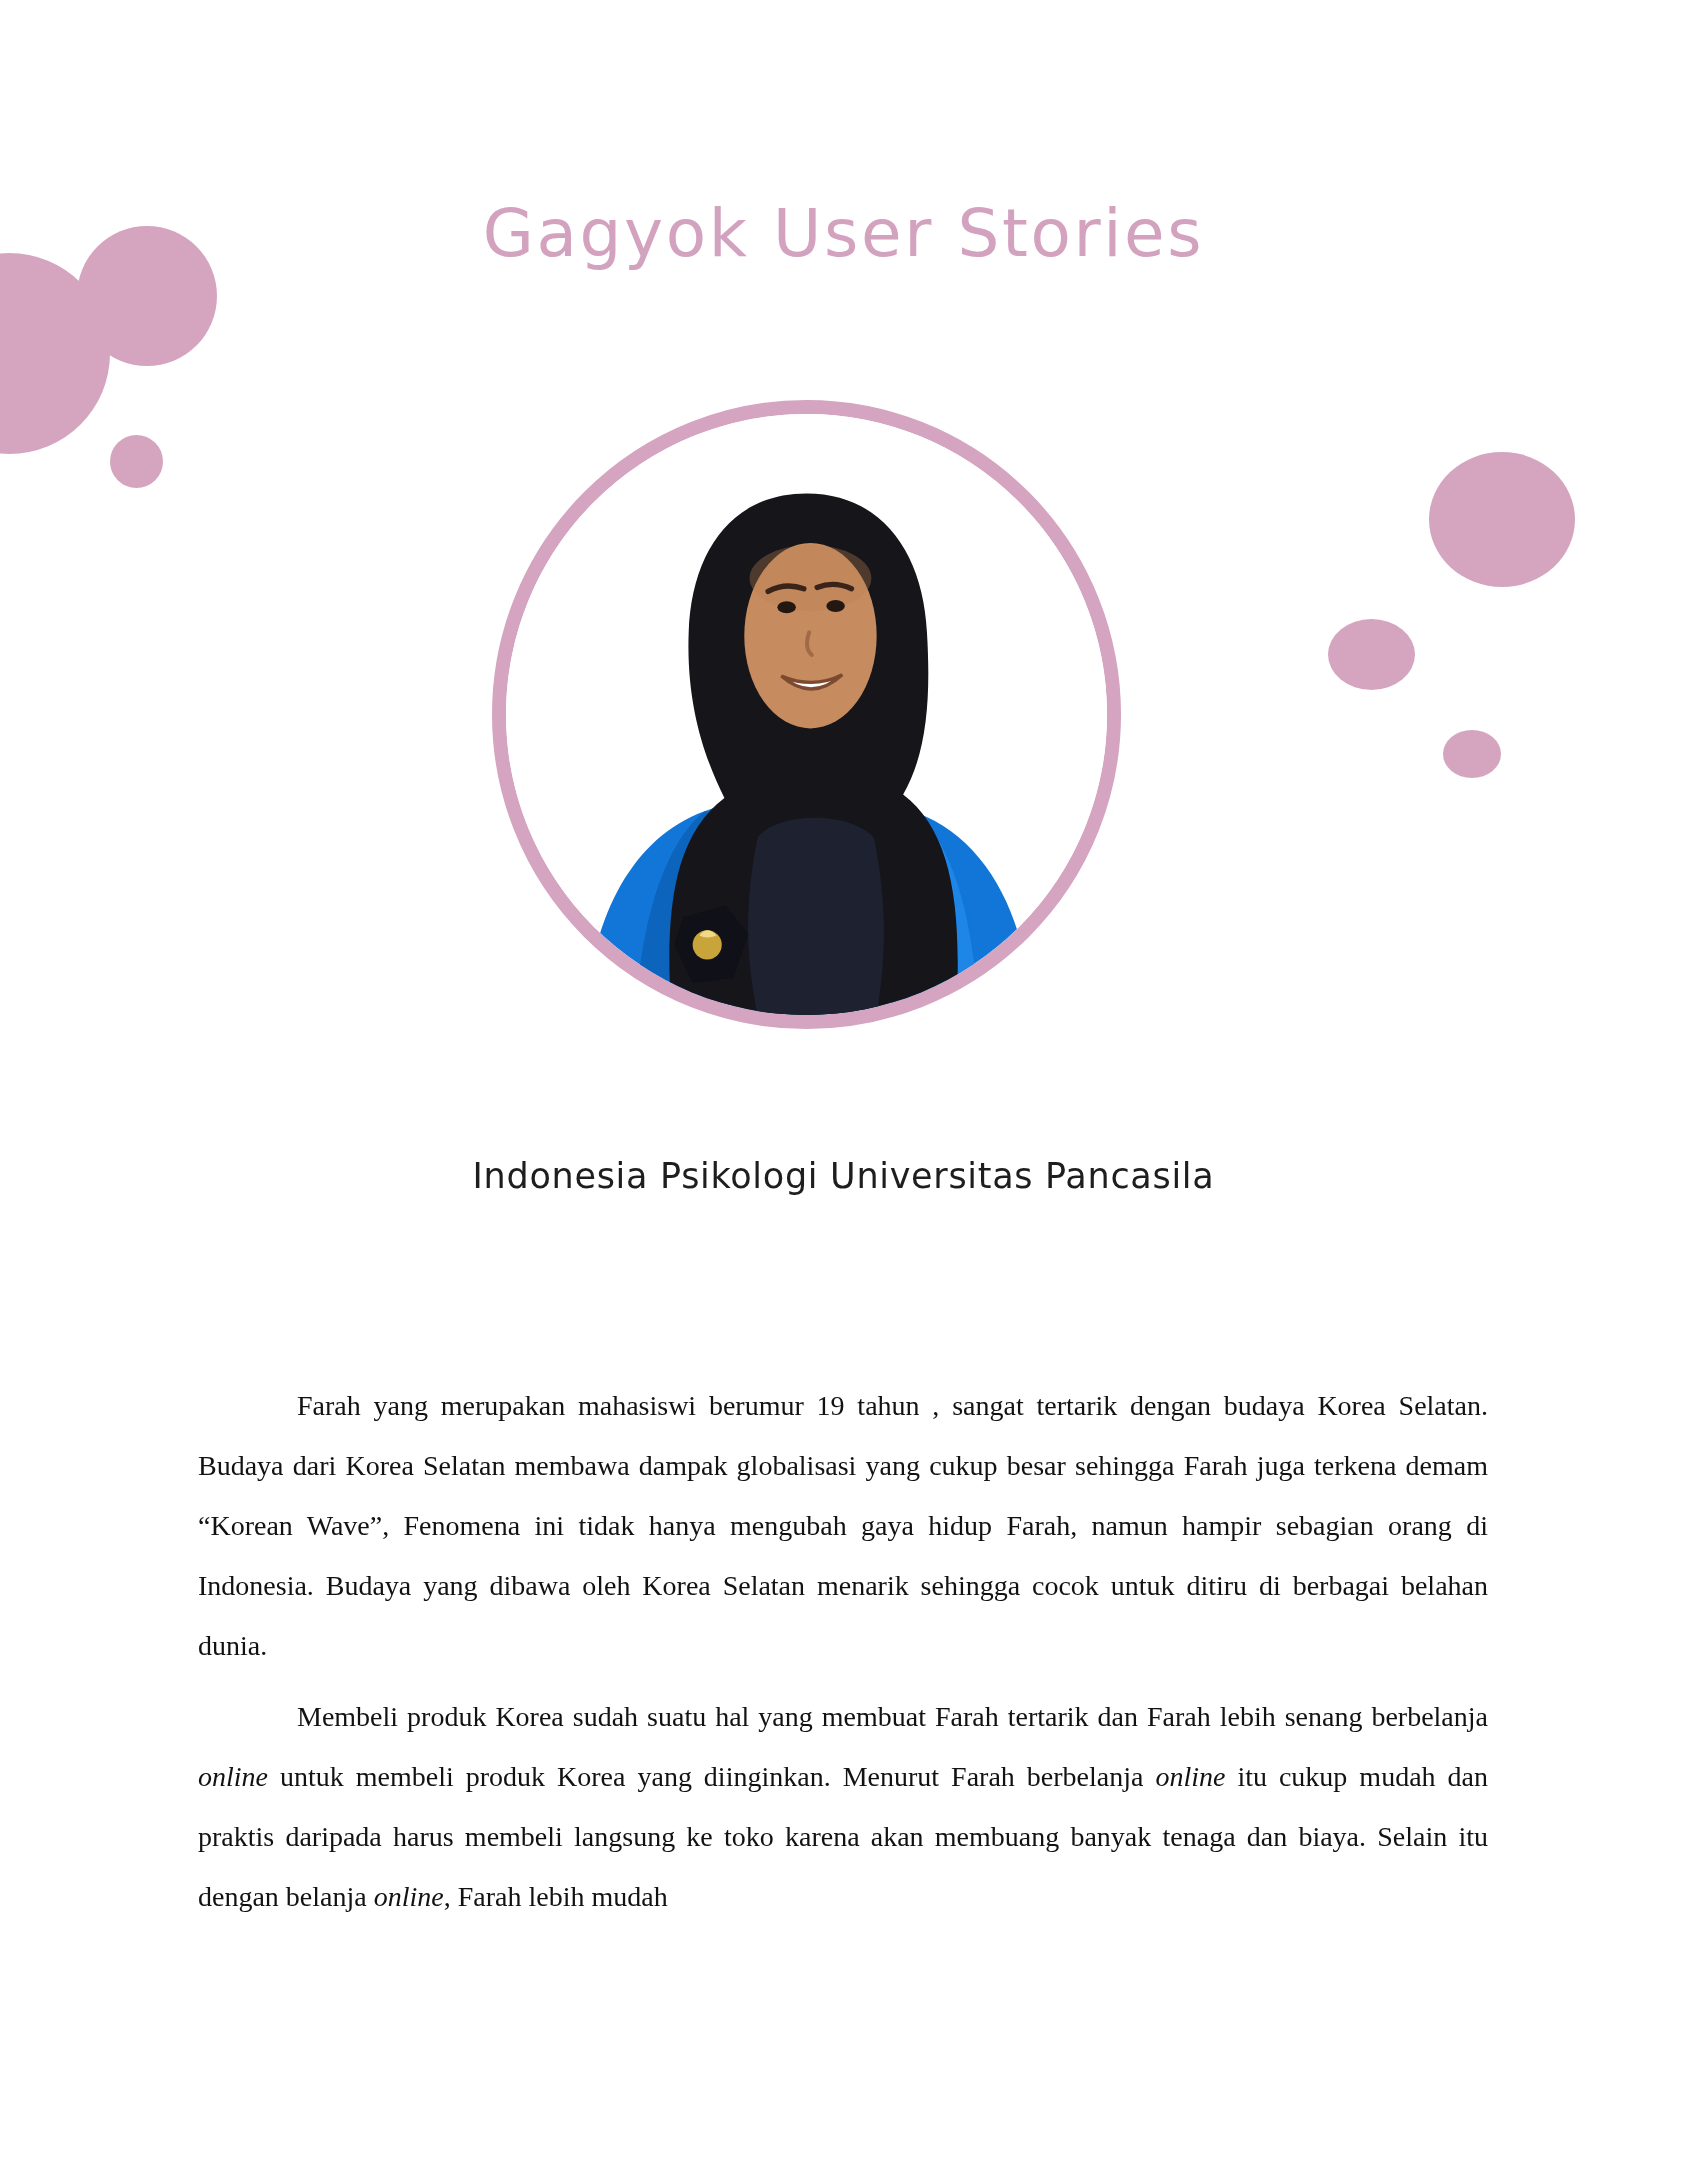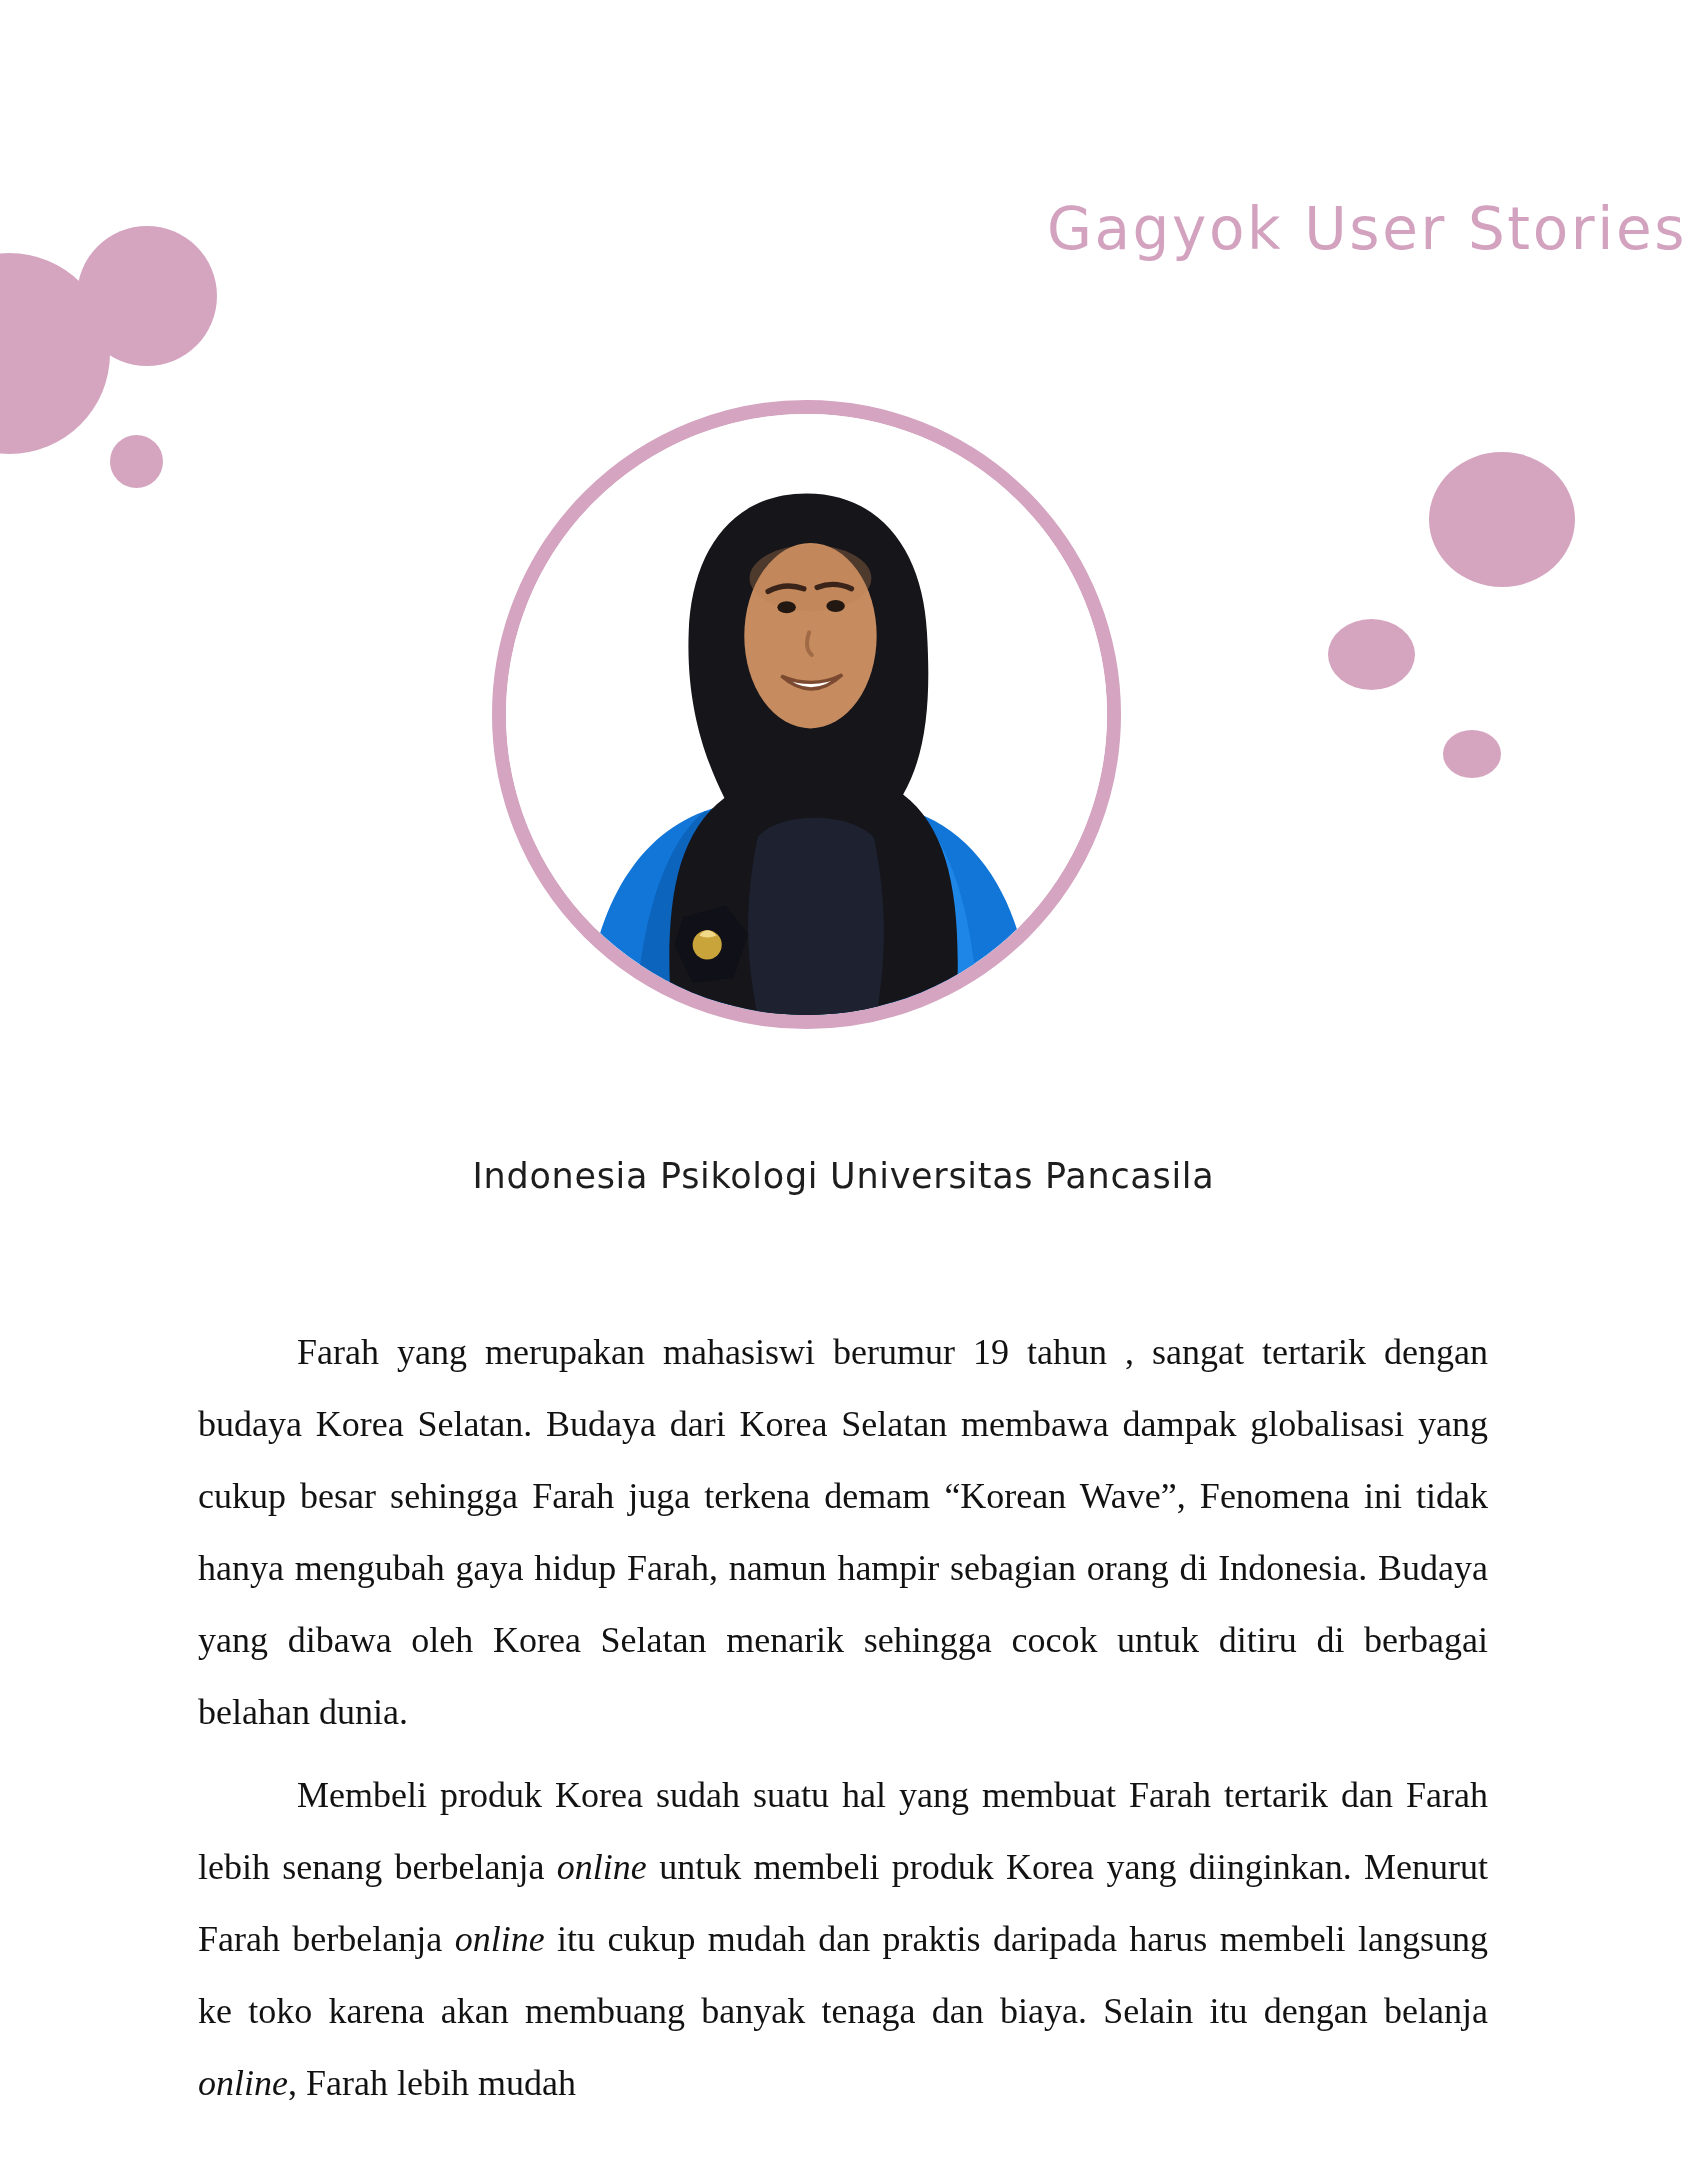--- a/index.html
+++ b/index.html
@@ -14,22 +14,22 @@
   .blob{position:absolute;background:var(--accent-shape,#d5a5c0);border-radius:50%;}
   .blob.b1{left:-91px;top:253px;width:201px;height:201px;}
   .blob.b2{left:77px;top:226px;width:140px;height:140px;}
   .blob.b3{left:110px;top:435px;width:53px;height:53px;}
   .blob.b4{left:1429px;top:452px;width:146px;height:135px;}
   .blob.b5{left:1328px;top:619px;width:87px;height:71px;}
   .blob.b6{left:1443px;top:730px;width:58px;height:48px;}
 
   .doc-title{
     position:absolute;left:0;top:195px;width:100%;
-    text-align:right;
-    font-size:58px;font-weight:500;letter-spacing:2.6px;
+    text-align:center;
+    font-size:66px;font-weight:500;letter-spacing:2.6px;
     color:var(--accent-text,#d2a2bf);
     font-family:"DejaVu Sans","Liberation Sans",sans-serif;
   }
   .photo-ring{
     position:absolute;left:492px;top:400px;
     width:601px;height:601px;
     border:14.6px solid var(--accent-ring,#d4a4c0);
     border-radius:50%;
     background:#ffffff;
     overflow:hidden;
@@ -44,23 +44,23 @@
     font-family:"DejaVu Sans","Liberation Sans",sans-serif;
   }
   .person-role{
     position:absolute;left:0;top:1156px;width:100%;
     text-align:center;
     font-size:35px;font-weight:500;letter-spacing:0.7px;
     color:#1e1e1e;
     font-family:"DejaVu Sans","Liberation Sans",sans-serif;
   }
   .article{
-    position:absolute;left:198px;top:1316px;width:1290px;
+    position:absolute;left:198px;top:1376px;width:1290px;
     font-family:"Liberation Serif","DejaVu Serif",serif;
-    font-size:36px;line-height:72px;
+    font-size:28px;line-height:60px;
     color:#121212;
     text-align:justify;
   }
   .article p{margin:0;text-indent:99px;}
   .article p + p{margin-top:10.6px;}
   .article em{font-style:italic;}
 </style>
 </head>
 <body>
 

